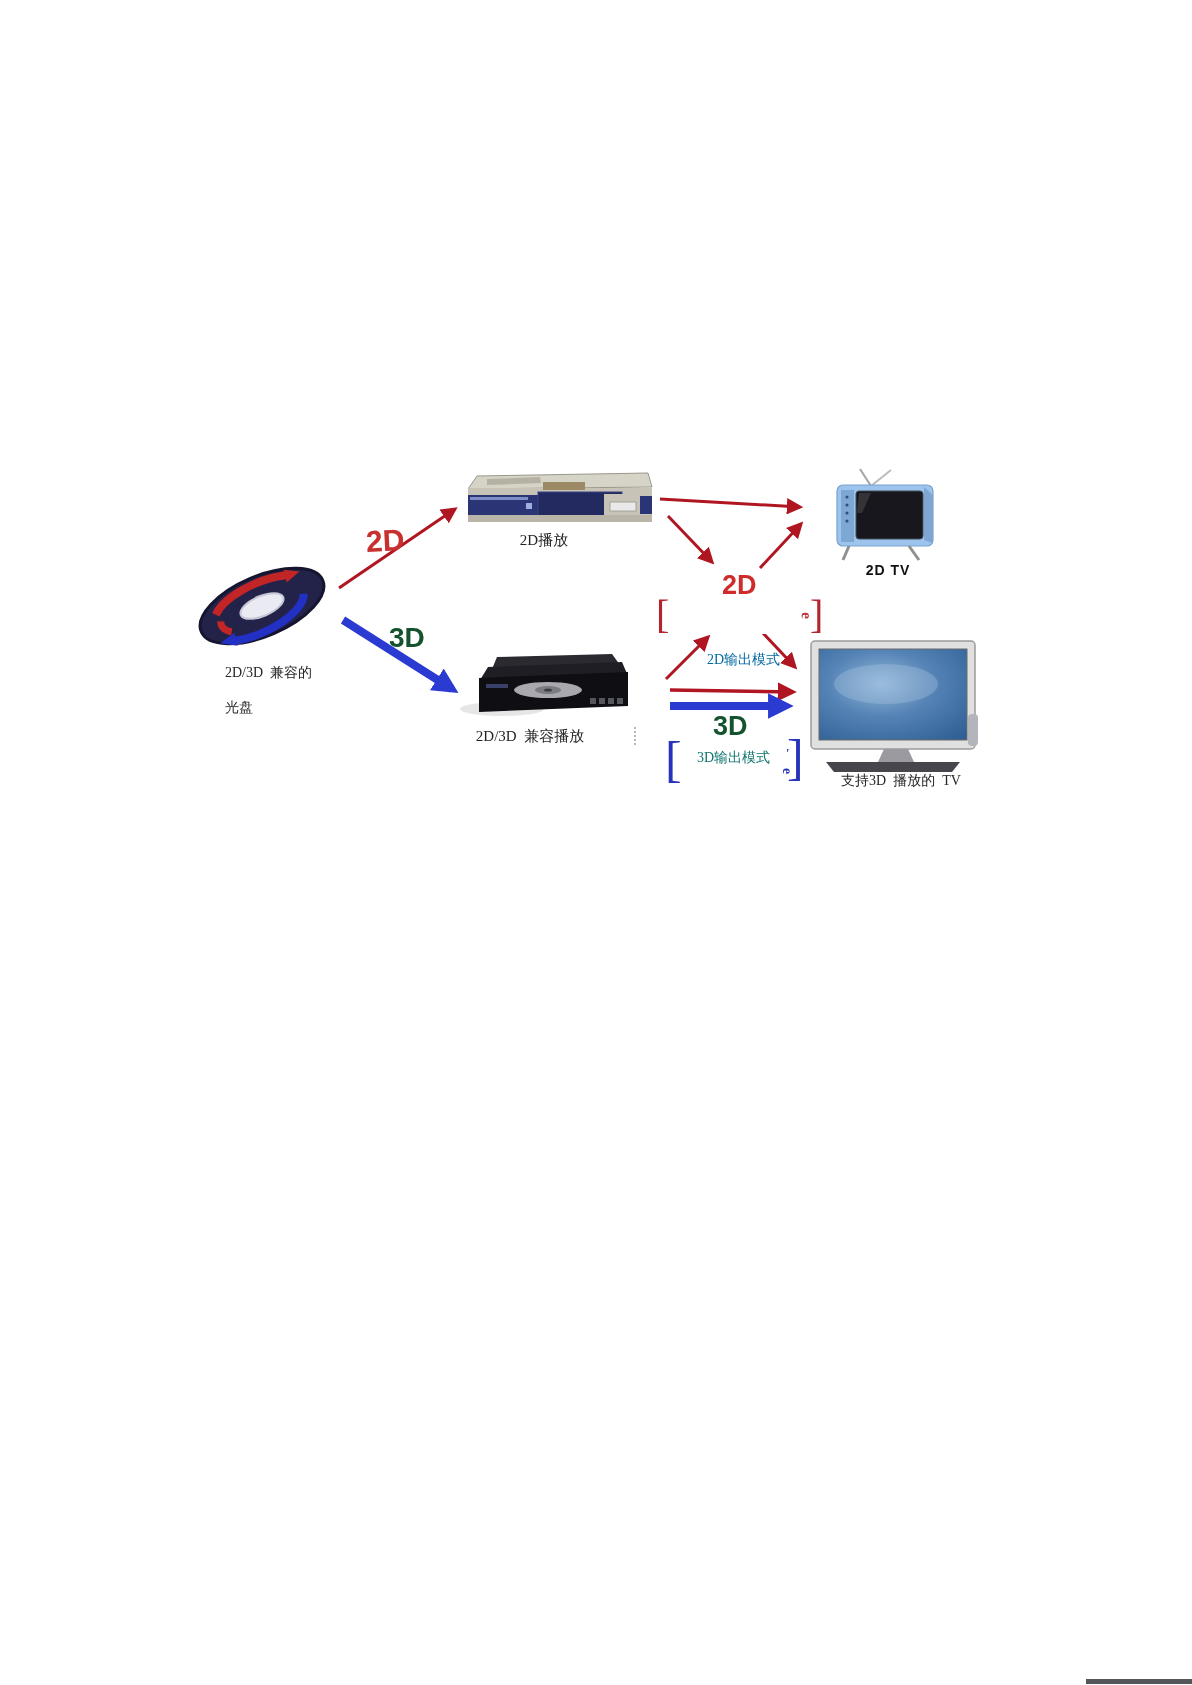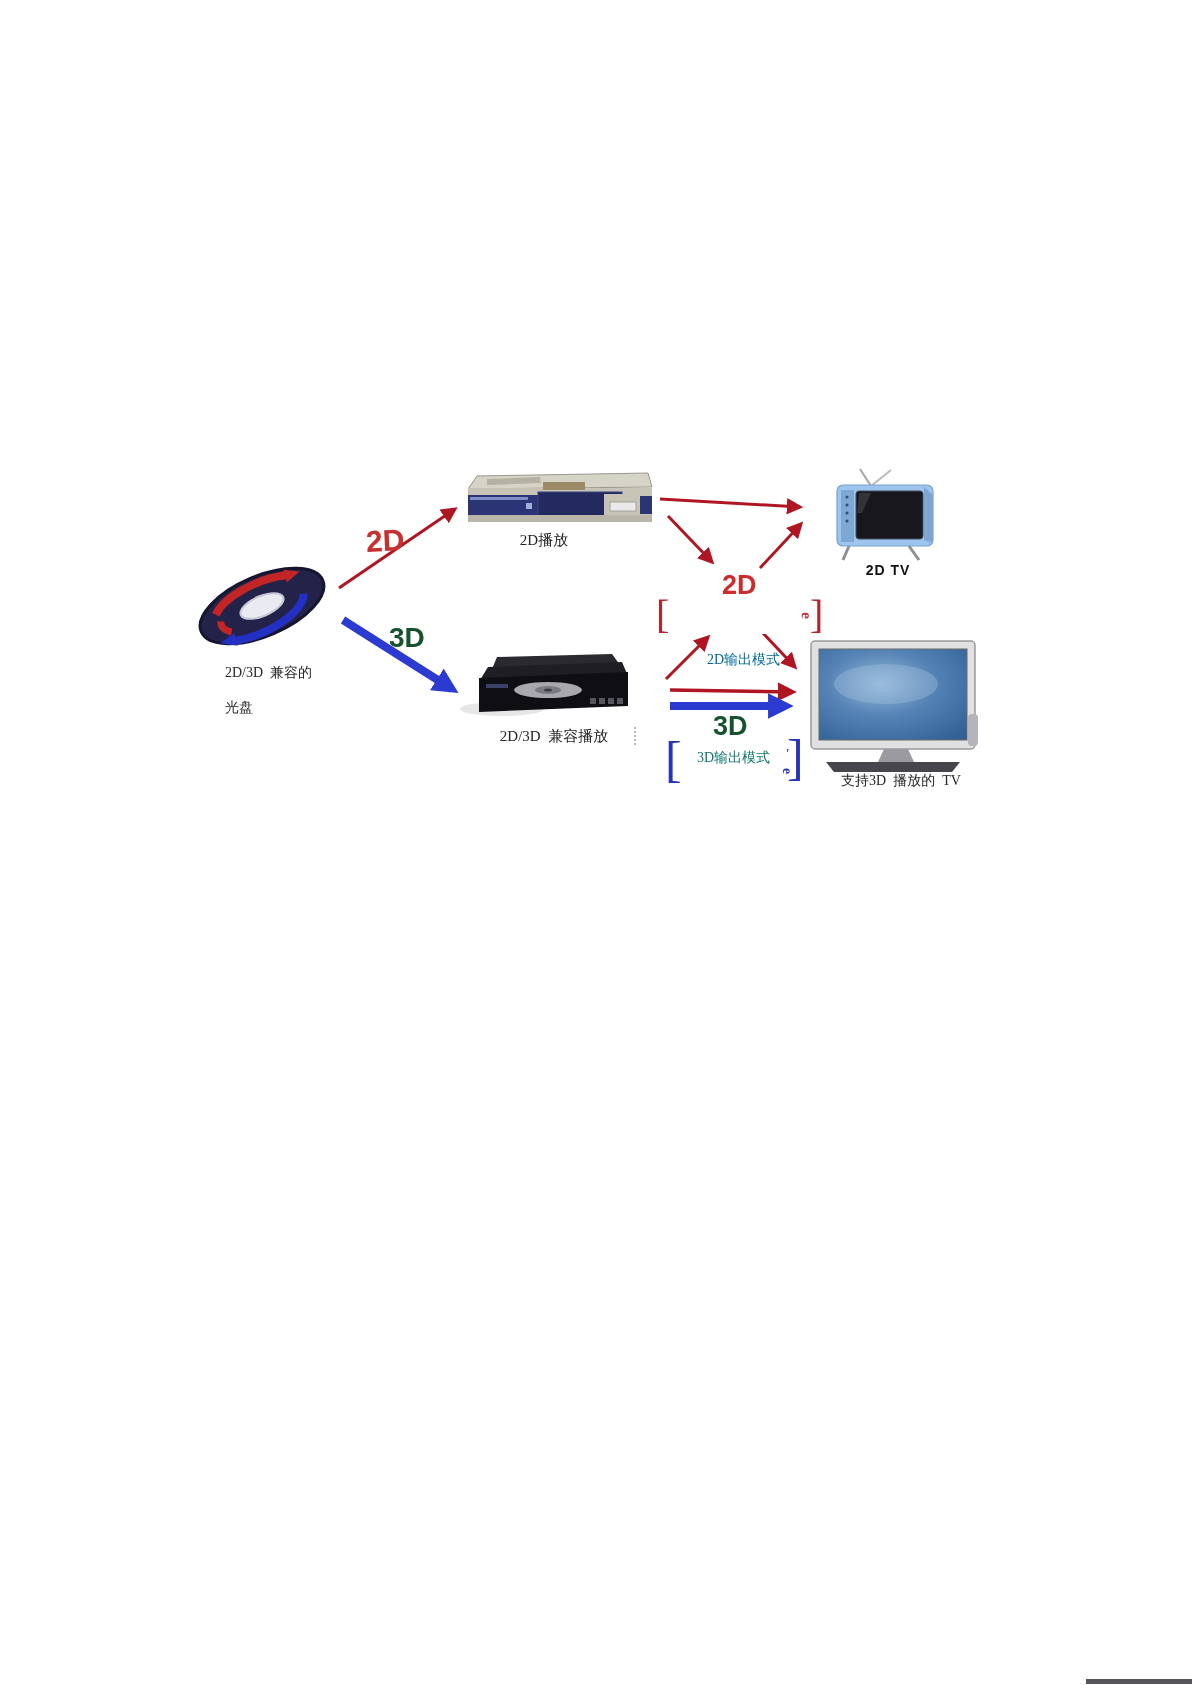--- a/index.html
+++ b/index.html
@@ -127,21 +127,21 @@
     <span>光盘</span>
   </div>
 
   <div class="lbl" style="left:366px;top:522px;font-size:30px;font-weight:600;color:#c83030;
        font-family:'Liberation Sans','DejaVu Sans',sans-serif;transform:rotate(-3deg);">2D</div>
 
   <div class="lbl bigblue" style="left:389px;top:620px;font-size:28px;">3D</div>
 
   <div class="lbl serif15 ctr" style="left:544px;top:531px;">2D播放</div>
 
-  <div class="lbl serif15 ctr" style="left:554px;top:727px;">2D/3D  兼容播放</div>
+  <div class="lbl serif15 ctr" style="left:530px;top:727px;">2D/3D  兼容播放</div>
 
   <div class="lbl tvlbl ctr" style="left:888px;top:562px;">2D TV</div>
 
   <div class="lbl serif14 ctr" style="left:901px;top:772px;">支持3D  播放的  TV</div>
 
   <div class="lbl bigred" style="left:722px;top:569px;font-size:27px;">2D</div>
   <div class="bracket red" style="left:656px;top:592px;font-size:40px;line-height:46px;">[</div>
   <div class="lbl serif14" style="left:707px;top:608px;color:#0369a1;margin-top:43px;">2D输出模式</div>
   <div class="leftover" style="left:803px;top:607px;font-size:15px;color:#c03036;transform:rotate(93deg);">e</div>
   <div class="bracket red" style="left:810px;top:592px;font-size:40px;line-height:46px;">]</div>

